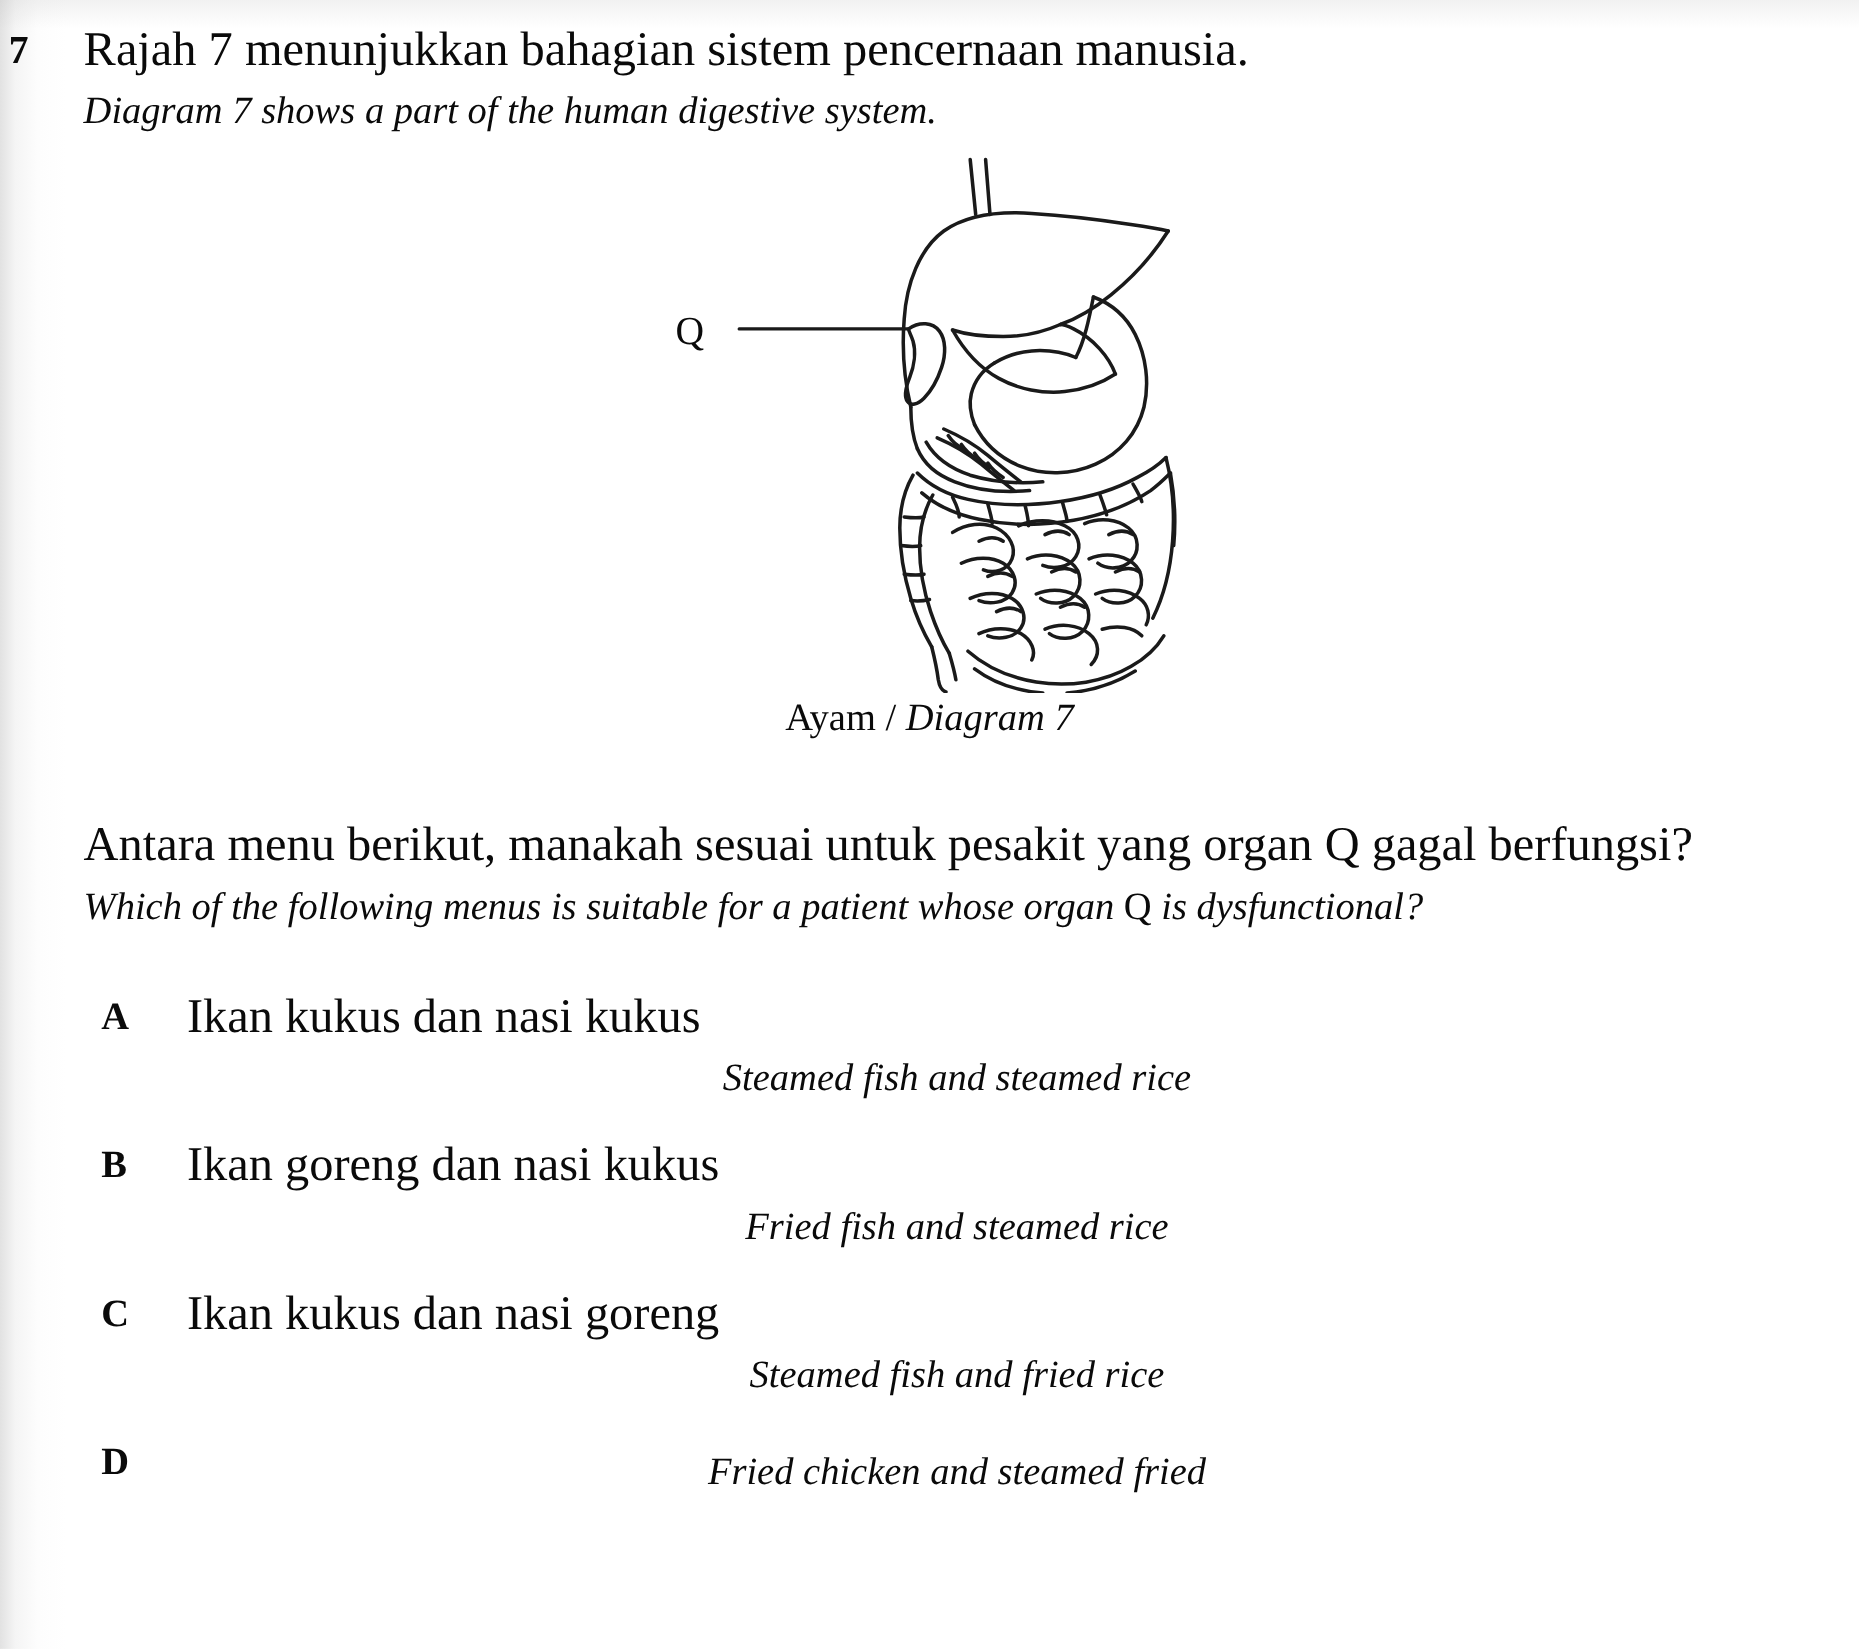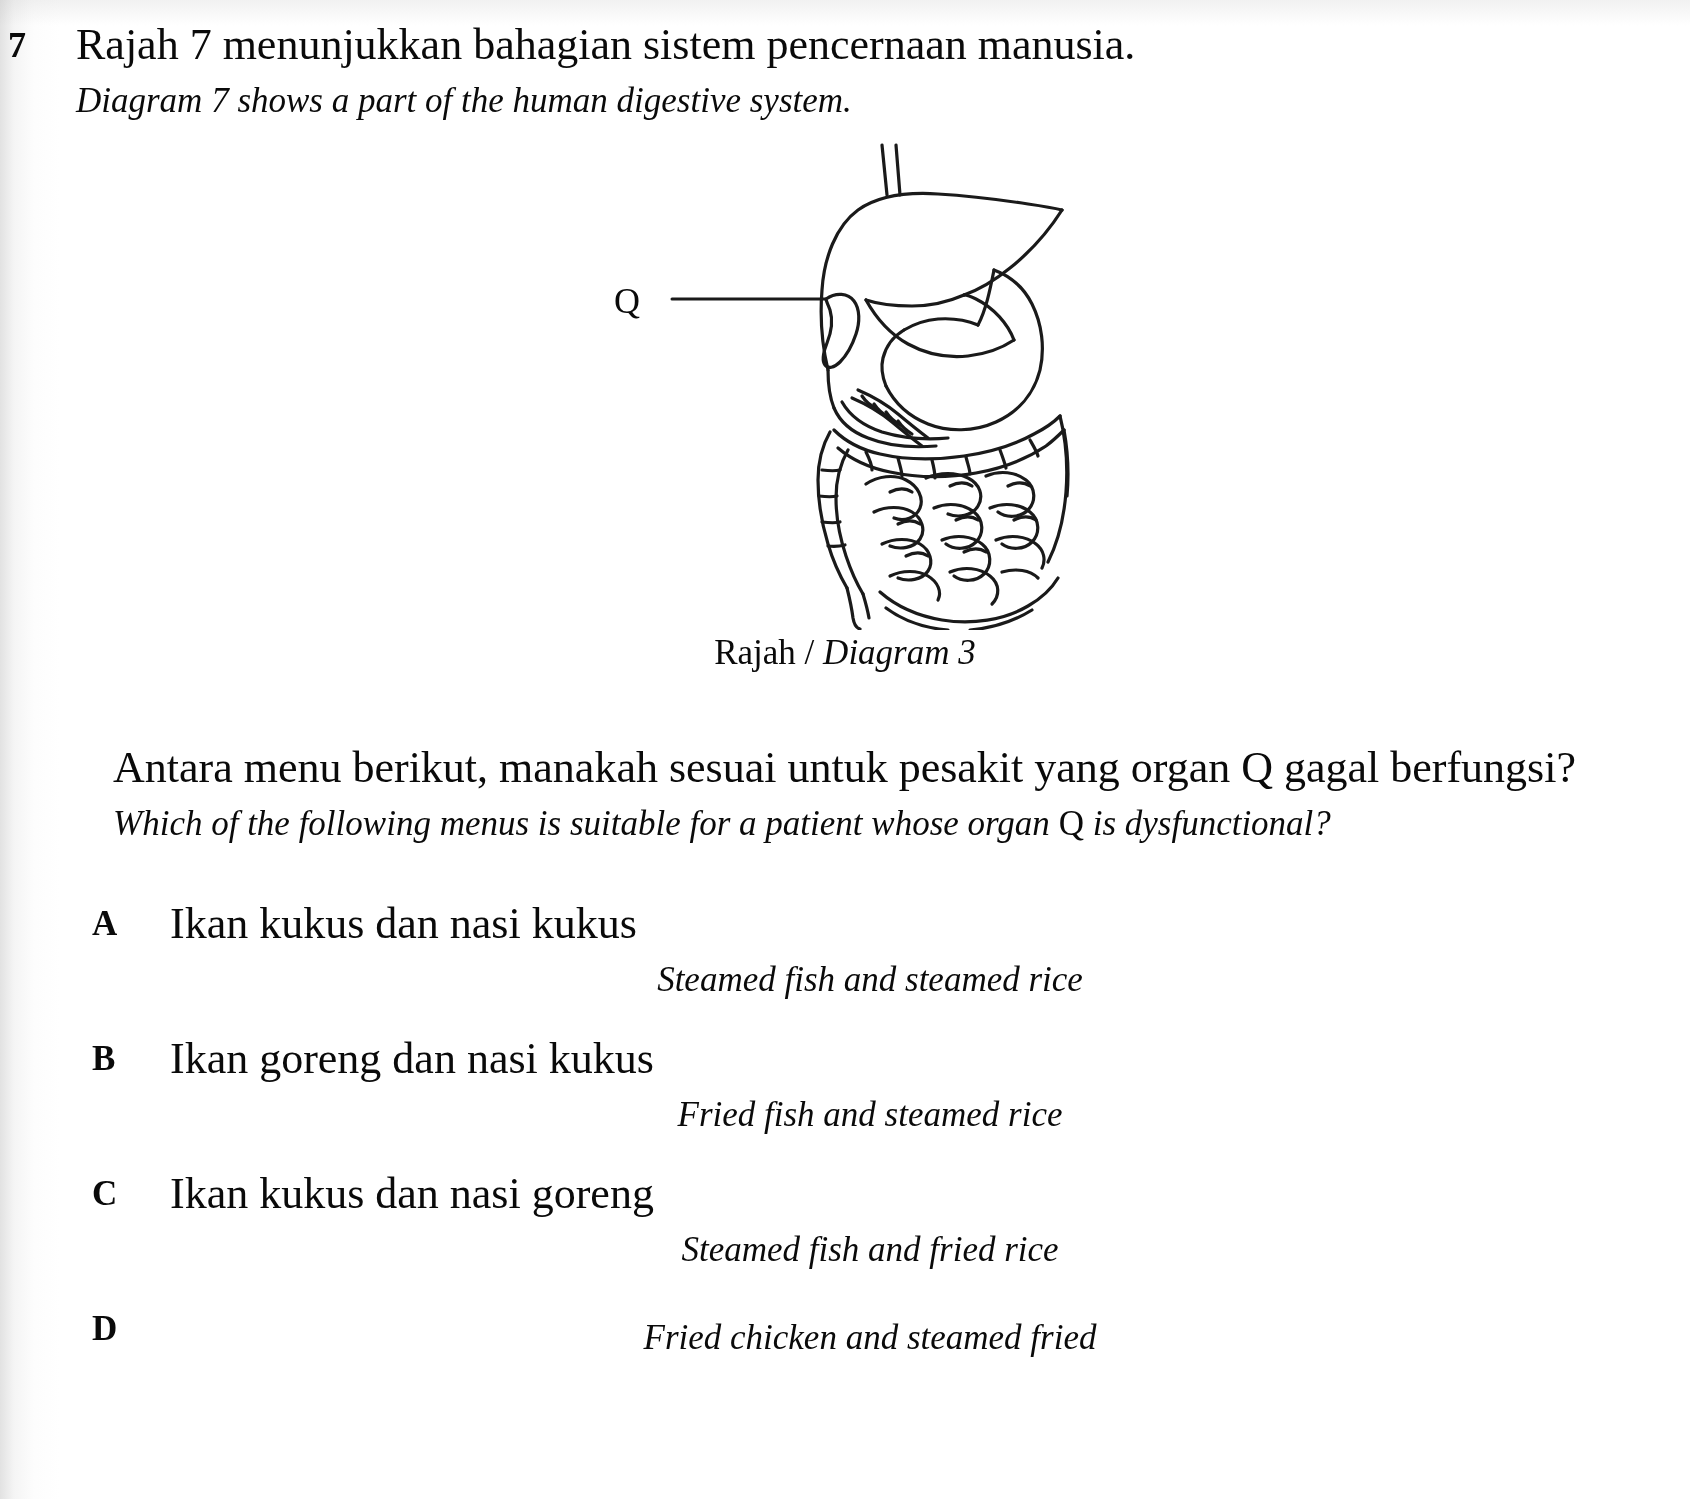--- a/index.html
+++ b/index.html
@@ -94,21 +94,21 @@
   }
   .caption .it { font-style: italic; }
 
   
   .question {
     position: absolute;
     left: 76px;
     top: 745px;
     width: 1600px;
   }
-  .question .line-my, .question .line-en { white-space: nowrap; margin-left: 37px; }
+  .question .line-my, .question .line-en { white-space: nowrap; }
 
   
   .options {
     position: absolute;
     left: 0;
     top: 900px;
     width: 1690px;
   }
   .option {
     position: relative;
@@ -291,22 +291,22 @@
              C452,458 462,448 468,438"></path>
     <path d="M296,468
              C312,480 334,488 358,490"></path>
     <path d="M380,490 C404,488 426,480 442,470"></path>
   </svg>
 </div>
 
 <div class="qlabel">Q</div>
 
 <div class="caption">
-  <span>Rajah /</span>
-  <span class="it">Diagram 3</span>
+  <span>Ayam /</span>
+  <span class="it">Diagram 7</span>
 </div>
 
 <div class="question">
   <div class="line-my">Antara menu berikut, manakah sesuai untuk pesakit yang organ Q gagal berfungsi?</div>
   <div class="line-en"><span>Which of the following menus is suitable for a patient whose organ </span><span style="font-style:normal">Q</span><span> is dysfunctional?</span></div>
 </div>
 
 <div class="options">
 
   <div class="option">

